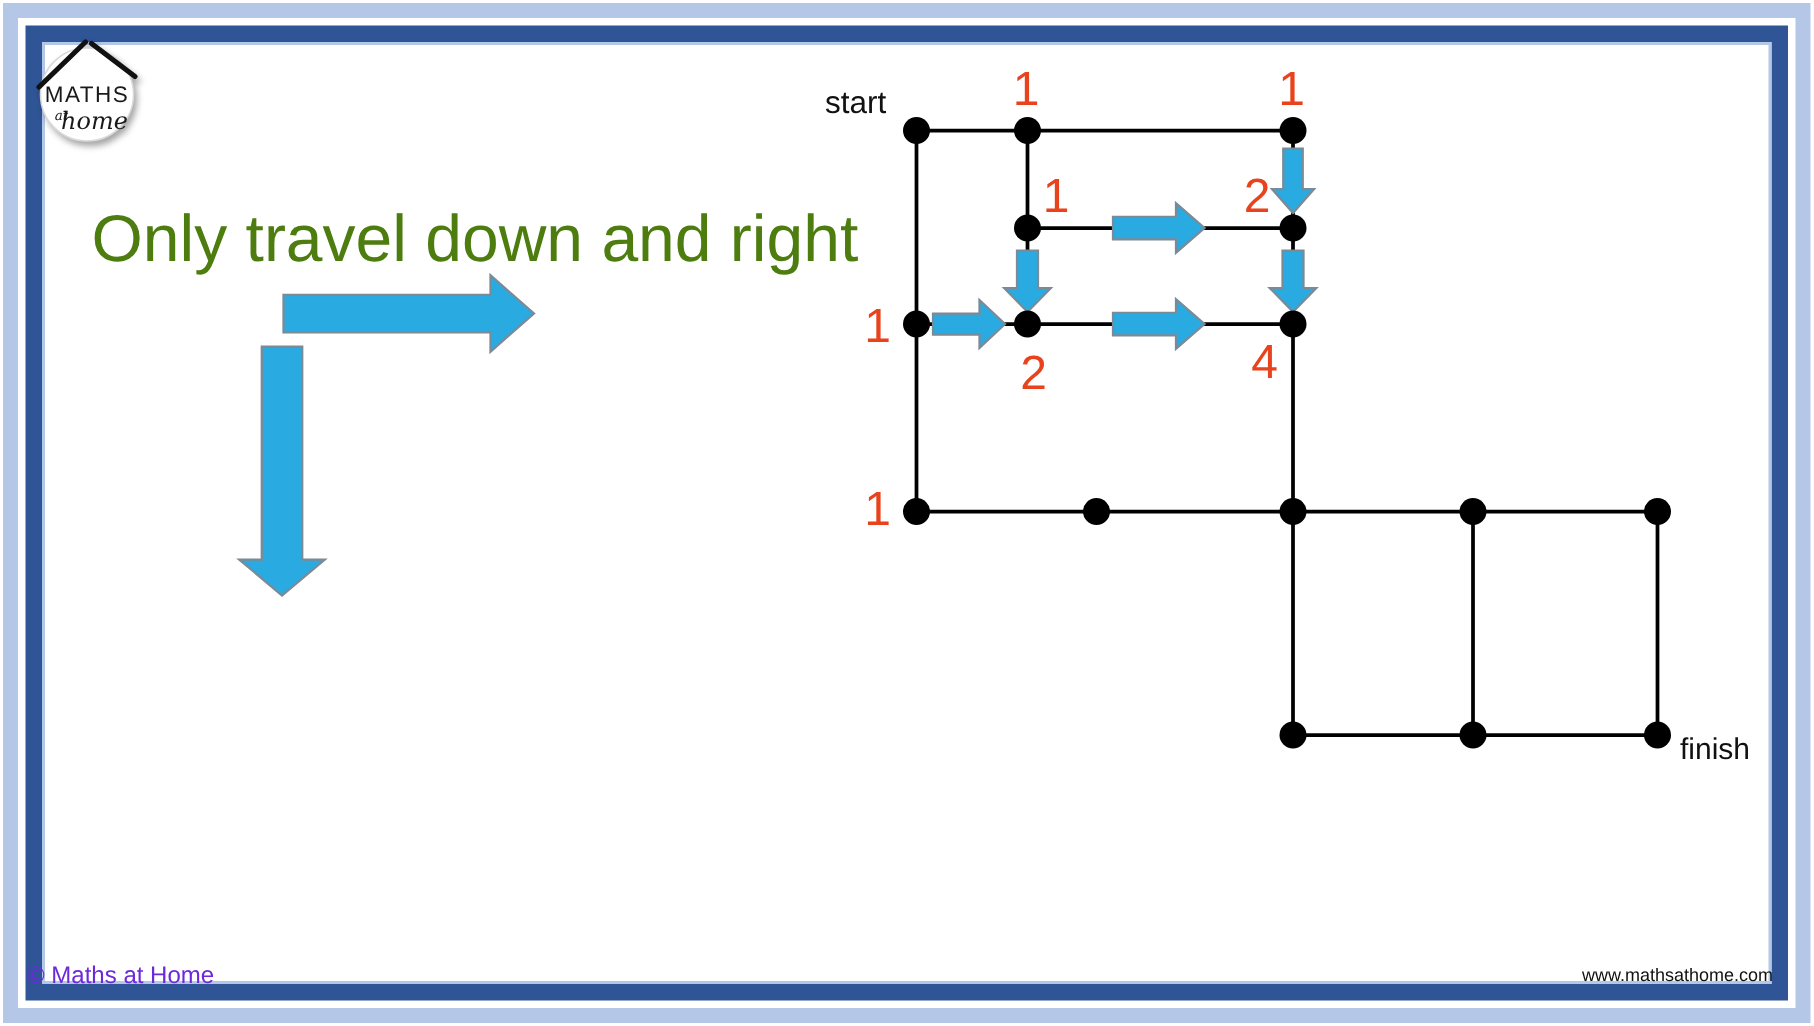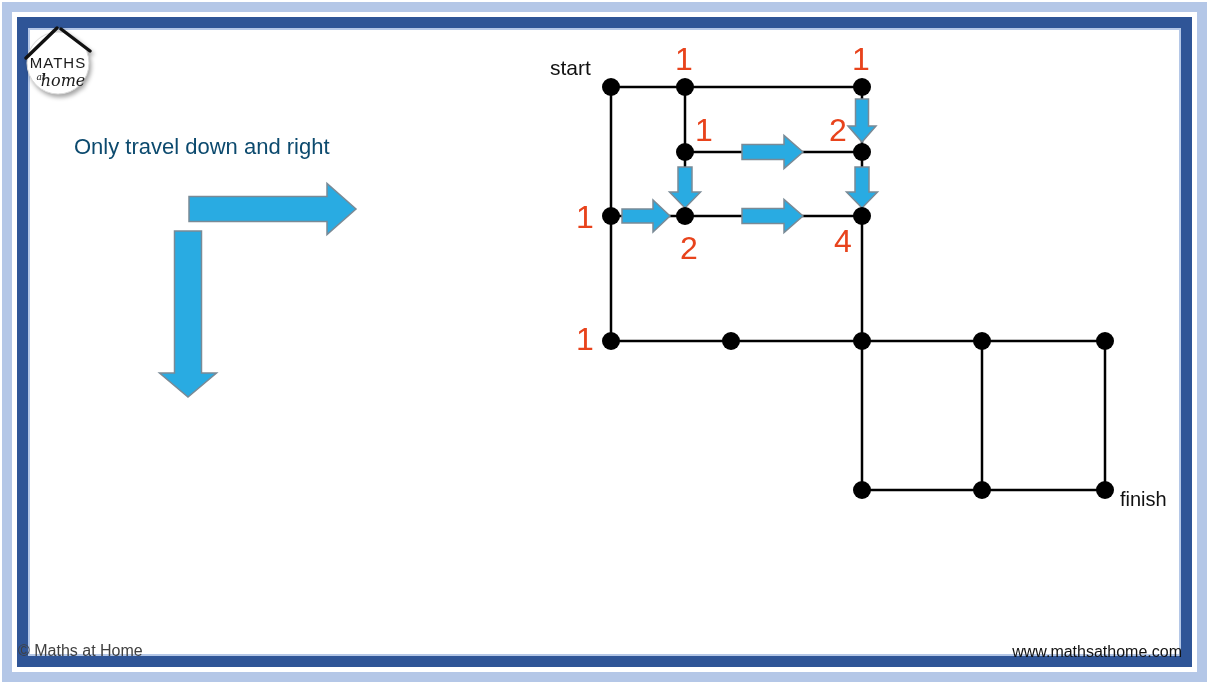--- a/index.html
+++ b/index.html
@@ -5,27 +5,27 @@
 <style>
   html,body{margin:0;padding:0;}
   body{
     width:1209px;height:684px;position:relative;background:#ffffff;
     font-family:"Liberation Sans",sans-serif;overflow:hidden;
   }
   .frame-outer{position:absolute;inset:2px;border:10px solid #B4C7E7;pointer-events:none;}
   .frame-inner{position:absolute;inset:17px;border:11px solid #2F5597;pointer-events:none;}
   .frame-inner::after{content:"";position:absolute;inset:0;border:2px solid #B4C7E7;}
   .instruction{
-    position:absolute;left:74px;top:134px;font-size:22px;line-height:1.2;
-    color:#0c4a6e;white-space:nowrap;
+    position:absolute;left:61px;top:134px;font-size:44px;line-height:1.2;
+    color:#4d7c0f;white-space:nowrap;
   }
   .logo-wrap{position:absolute;left:8px;top:8px;width:110px;height:100px;
     filter:drop-shadow(2px 3px 2px rgba(0,0,0,0.35));text-decoration:underline;}
-  .footer-left{position:absolute;left:18px;top:642px;font-size:16px;color:#404040;}
-  .footer-right{position:absolute;right:27px;top:643px;font-size:16px;color:#111;}
+  .footer-left{position:absolute;left:18px;top:642px;font-size:16px;color:#6d28d9;}
+  .footer-right{position:absolute;right:27px;top:643px;font-size:12px;color:#111;}
   #scene{position:absolute;left:0;top:0;}
   .logo-maths{font-family:"Liberation Sans",sans-serif;font-size:15px;letter-spacing:1px;fill:#1a1a1a;}
   .logo-at{font-family:"DejaVu Serif",serif;font-style:italic;font-size:9px;fill:#1a1a1a;}
   .logo-home{font-family:"DejaVu Serif",serif;font-style:italic;font-size:16px;fill:#1a1a1a;}
 </style>
 </head>
 <body>
 
 <div class="frame-outer"></div>
 <div class="frame-inner"></div>

